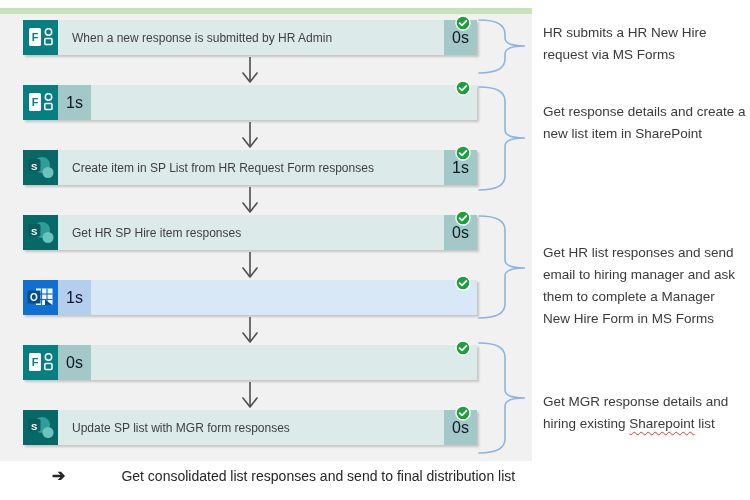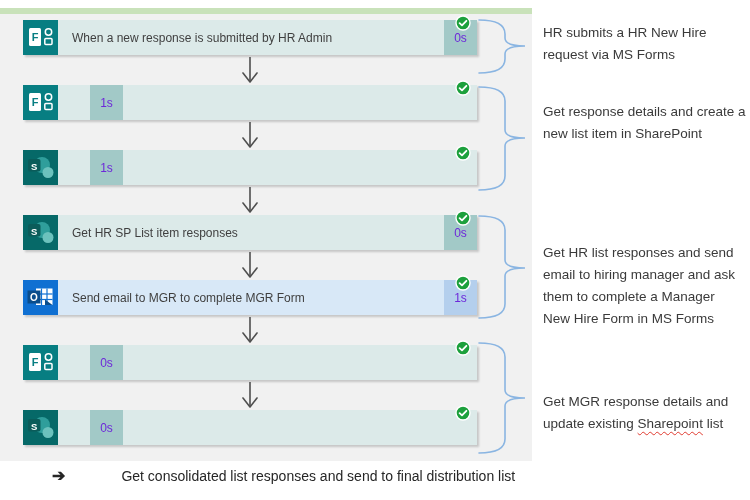--- a/index.html
+++ b/index.html
@@ -11,21 +11,21 @@
 
   .bar{position:absolute;left:23px;width:454px;height:35px;display:flex;align-items:stretch;
     box-shadow:2px 2px 2px rgba(0,0,0,0.18);}
   .row-teal{background:var(--bar-teal,#dceae9);}
   .row-blue{background:var(--bar-blue,#d8e8f7);}
   .bar .icon{flex:0 0 35px;width:35px;height:35px;display:block;}
   .bar .icon svg{display:block;}
   .bar .label{flex:1;display:flex;align-items:center;padding-left:14px;font-size:12px;color:#3f3f3f;
     white-space:nowrap;overflow:hidden;}
   .bar .duration{flex:0 0 33px;display:flex;align-items:center;justify-content:center;
-    font-size:12px;color:#6d28d9;margin-left:32px;}
+    font-size:16px;color:#0f172a;}
   .row-teal .duration{background:var(--cell-teal,#a2c9c7);}
   .row-blue .duration{background:var(--cell-blue,#b4cfed);}
   .badge{position:absolute;top:-5px;right:6px;width:16px;height:16px;}
 
   .arrow{position:absolute;width:16px;height:28px;left:242px;}
 
   .braces{position:absolute;left:476px;top:0;width:58px;height:470px;}
 
   .ann{position:absolute;left:543px;width:212px;font-size:13.5px;line-height:22px;color:#3a3a3a;
     white-space:pre-line;}
@@ -95,20 +95,21 @@
   <div class="bar row-teal" style="top:150px">
     <span class="icon">
       <svg width="35" height="35" viewBox="0 0 35 35">
           <rect width="35" height="35" fill="#066968"></rect>
           <circle cx="19" cy="15" r="8" fill="#2f9e9b"></circle>
           <circle cx="25" cy="22.5" r="5.5" fill="#6cc2bd"></circle>
           <rect x="5" y="9" width="12.5" height="12.5" rx="2" fill="#0b5c5a"></rect>
           <text x="11.2" y="19.5" font-size="9.5" font-weight="bold" fill="#fff" text-anchor="middle" font-family="Liberation Sans,sans-serif">S</text>
         </svg>
     </span>
+    <span class="label">Create item in SP List from HR Request Form responses</span>
     <span class="duration">1s</span>
     <span class="badge">
       <svg width="16" height="16" viewBox="0 0 16 16">
           <circle cx="8" cy="8" r="7" fill="#1ca03c" stroke="#fff" stroke-width="1.4"></circle>
           <polyline points="4.6,8.2 7,10.4 11.4,5.8" fill="none" stroke="#fff" stroke-width="1.8" stroke-linecap="round" stroke-linejoin="round"></polyline>
         </svg>
     </span>
   </div>
   <svg class="arrow" style="top:187px" width="16" height="28" viewBox="0 0 16 28">
       <line x1="8" y1="0" x2="8" y2="24" stroke="#4f4f4f" stroke-width="1.6"></line>
@@ -118,21 +119,21 @@
   <div class="bar row-teal" style="top:215px">
     <span class="icon">
       <svg width="35" height="35" viewBox="0 0 35 35">
           <rect width="35" height="35" fill="#066968"></rect>
           <circle cx="19" cy="15" r="8" fill="#2f9e9b"></circle>
           <circle cx="25" cy="22.5" r="5.5" fill="#6cc2bd"></circle>
           <rect x="5" y="9" width="12.5" height="12.5" rx="2" fill="#0b5c5a"></rect>
           <text x="11.2" y="19.5" font-size="9.5" font-weight="bold" fill="#fff" text-anchor="middle" font-family="Liberation Sans,sans-serif">S</text>
         </svg>
     </span>
-    <span class="label">Get HR SP List item responses</span>
+    <span class="label">Get HR SP Hire item responses</span>
     <span class="duration">0s</span>
     <span class="badge">
       <svg width="16" height="16" viewBox="0 0 16 16">
           <circle cx="8" cy="8" r="7" fill="#1ca03c" stroke="#fff" stroke-width="1.4"></circle>
           <polyline points="4.6,8.2 7,10.4 11.4,5.8" fill="none" stroke="#fff" stroke-width="1.8" stroke-linecap="round" stroke-linejoin="round"></polyline>
         </svg>
     </span>
   </div>
   <svg class="arrow" style="top:252px" width="16" height="28" viewBox="0 0 16 28">
       <line x1="8" y1="0" x2="8" y2="24" stroke="#4f4f4f" stroke-width="1.6"></line>
@@ -146,21 +147,20 @@
           <rect x="13" y="8.5" width="16.5" height="16.5" fill="#fff"></rect>
           <line x1="13" y1="14" x2="29.5" y2="14" stroke="#1070d2" stroke-width="1.2"></line>
           <line x1="13" y1="19.5" x2="29.5" y2="19.5" stroke="#1070d2" stroke-width="1.2"></line>
           <line x1="18.5" y1="8.5" x2="18.5" y2="25" stroke="#1070d2" stroke-width="1.2"></line>
           <line x1="24" y1="8.5" x2="24" y2="25" stroke="#1070d2" stroke-width="1.2"></line>
           <polygon points="22,19.5 29.5,25 22,25" fill="#0a4d8c"></polygon>
           <rect x="4.5" y="10.5" width="13" height="13" fill="#0a4d8c"></rect>
           <text x="11" y="21.3" font-size="10" font-weight="bold" fill="#fff" text-anchor="middle" font-family="Liberation Sans,sans-serif">O</text>
         </svg>
     </span>
-    <span class="label">Send email to MGR to complete MGR Form</span>
     <span class="duration">1s</span>
     <span class="badge">
       <svg width="16" height="16" viewBox="0 0 16 16">
           <circle cx="8" cy="8" r="7" fill="#1ca03c" stroke="#fff" stroke-width="1.4"></circle>
           <polyline points="4.6,8.2 7,10.4 11.4,5.8" fill="none" stroke="#fff" stroke-width="1.8" stroke-linecap="round" stroke-linejoin="round"></polyline>
         </svg>
     </span>
   </div>
   <svg class="arrow" style="top:317px" width="16" height="28" viewBox="0 0 16 28">
       <line x1="8" y1="0" x2="8" y2="24" stroke="#4f4f4f" stroke-width="1.6"></line>
@@ -193,20 +193,21 @@
   <div class="bar row-teal" style="top:410px">
     <span class="icon">
       <svg width="35" height="35" viewBox="0 0 35 35">
           <rect width="35" height="35" fill="#066968"></rect>
           <circle cx="19" cy="15" r="8" fill="#2f9e9b"></circle>
           <circle cx="25" cy="22.5" r="5.5" fill="#6cc2bd"></circle>
           <rect x="5" y="9" width="12.5" height="12.5" rx="2" fill="#0b5c5a"></rect>
           <text x="11.2" y="19.5" font-size="9.5" font-weight="bold" fill="#fff" text-anchor="middle" font-family="Liberation Sans,sans-serif">S</text>
         </svg>
     </span>
+    <span class="label">Update SP list with MGR form responses</span>
     <span class="duration">0s</span>
     <span class="badge">
       <svg width="16" height="16" viewBox="0 0 16 16">
           <circle cx="8" cy="8" r="7" fill="#1ca03c" stroke="#fff" stroke-width="1.4"></circle>
           <polyline points="4.6,8.2 7,10.4 11.4,5.8" fill="none" stroke="#fff" stroke-width="1.8" stroke-linecap="round" stroke-linejoin="round"></polyline>
         </svg>
     </span>
   </div>
 
   <svg class="braces" viewBox="0 0 58 470">
@@ -219,21 +220,21 @@
   <div class="ann" style="top:22px">HR submits a HR New Hire
 request via MS Forms</div>
   <div class="ann" style="top:101px">Get response details and create a
 new list item in SharePoint</div>
   <div class="ann" style="top:242px">Get HR list responses and send
 email to hiring manager and ask
 them to complete a Manager
 New Hire Form in MS Forms</div>
   <div class="ann-block" style="top:391px">
     <span style="display:block">Get MGR response details and</span>
-    <span style="display:block"><span>update existing </span><span class="squiggle">Sharepoint</span><span> list</span></span>
+    <span style="display:block"><span>hiring existing </span><span class="squiggle">Sharepoint</span><span> list</span></span>
   </div>
 
   <div class="footer">
     <span class="fa">➔</span>
     <span class="ftext">Get consolidated list responses and send to final distribution list</span>
   </div>
 
 </div>
 
 </body></html>

